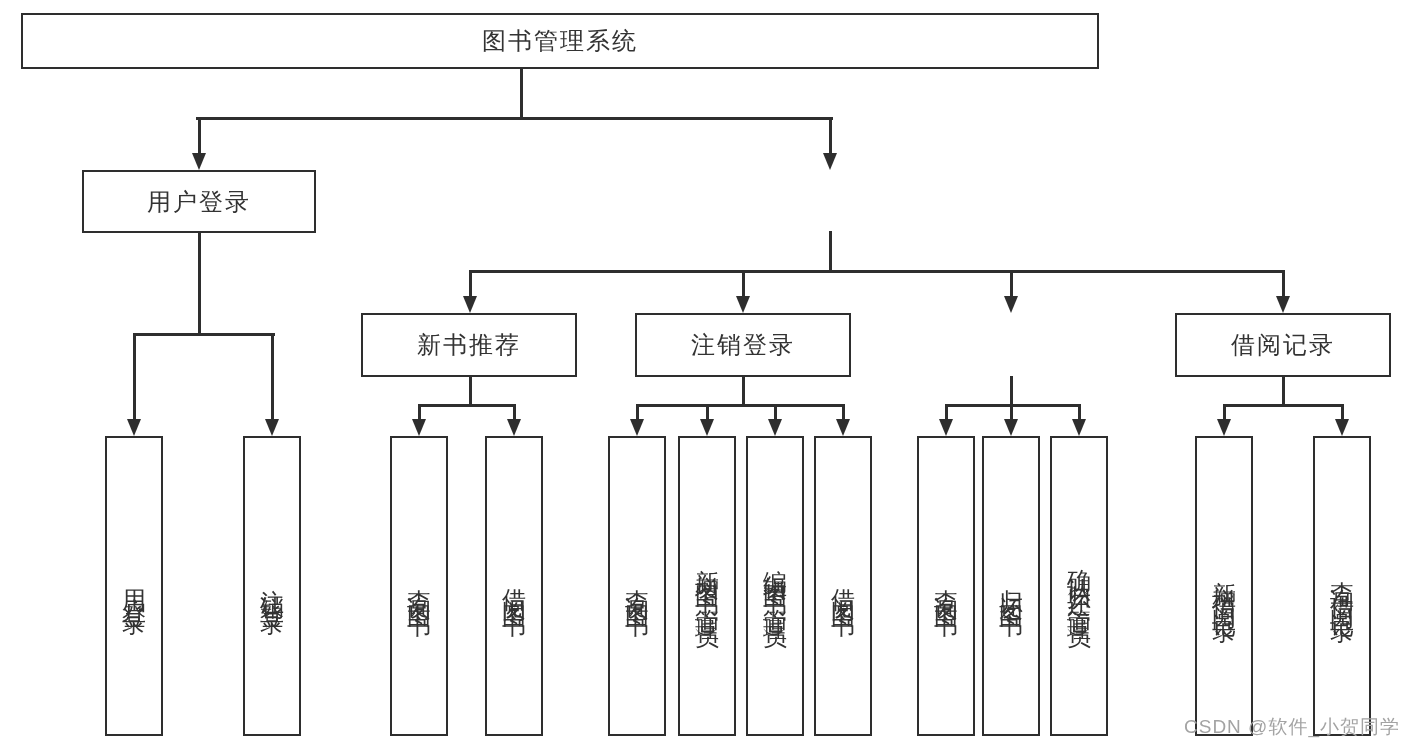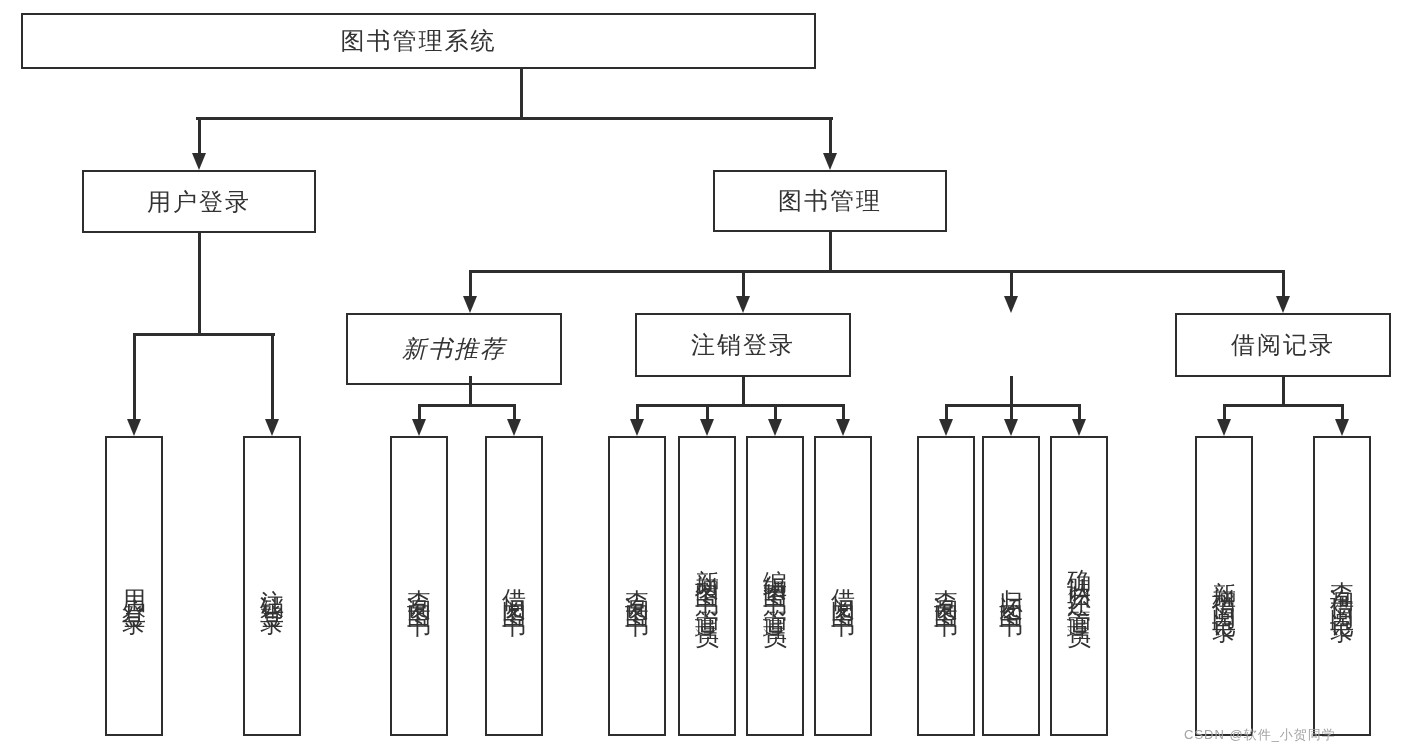--- a/index.html
+++ b/index.html
@@ -22,35 +22,34 @@
   }
   .line { position:absolute; background:#2e2e2e; }
   .arrow {
     position:absolute; width:0; height:0;
     border-left:7px solid transparent;
     border-right:7px solid transparent;
     border-top:17px solid #2e2e2e;
   }
   .watermark {
     position:absolute; left:1184px; top:714px;
-    font-size:13px; color:#a3a3a3; letter-spacing:1px;
-    z-index:5; white-space:nowrap;margin-top:12px;
+    font-size:19px; color:#a3a3a3; letter-spacing:1px;
+    z-index:5; white-space:nowrap;
   }
 </style>
 </head>
 <body>
 
 <div id="stage">
 
-  <div class="box" style="left:21px; top:13px; width:795px; height:56px;">图书管理系统</div>
+  <div class="box" style="left:21px; top:13px; width:1078px; height:56px;">图书管理系统</div>
 
   <div class="box" style="left:82px; top:170px; width:234px; height:63px;">用户登录</div>
-  <div class="box" style="left:713px; top:170px; width:234px; height:62px;">图书管理</div>
 
-  <div class="box" style="left:346px; top:313px; width:216px; height:72px;font-style:italic;">新书推荐</div>
+  <div class="box" style="left:361px; top:313px; width:216px; height:64px;">新书推荐</div>
   <div class="box" style="left:635px; top:313px; width:216px; height:64px;">注销登录</div>
   <div class="box" style="left:1175px; top:313px; width:216px; height:64px;">借阅记录</div>
 
   <div class="box vbox" style="left:105px; top:436px; width:58px; height:300px;">用户登录</div>
   <div class="box vbox" style="left:243px; top:436px; width:58px; height:300px;">注销登录</div>
 
   <div class="box vbox" style="left:390px; top:436px; width:58px; height:300px;">查询图书</div>
   <div class="box vbox" style="left:485px; top:436px; width:58px; height:300px;">借阅图书</div>
 
   <div class="box vbox" style="left:608px; top:436px; width:58px; height:300px;">查询图书</div>

